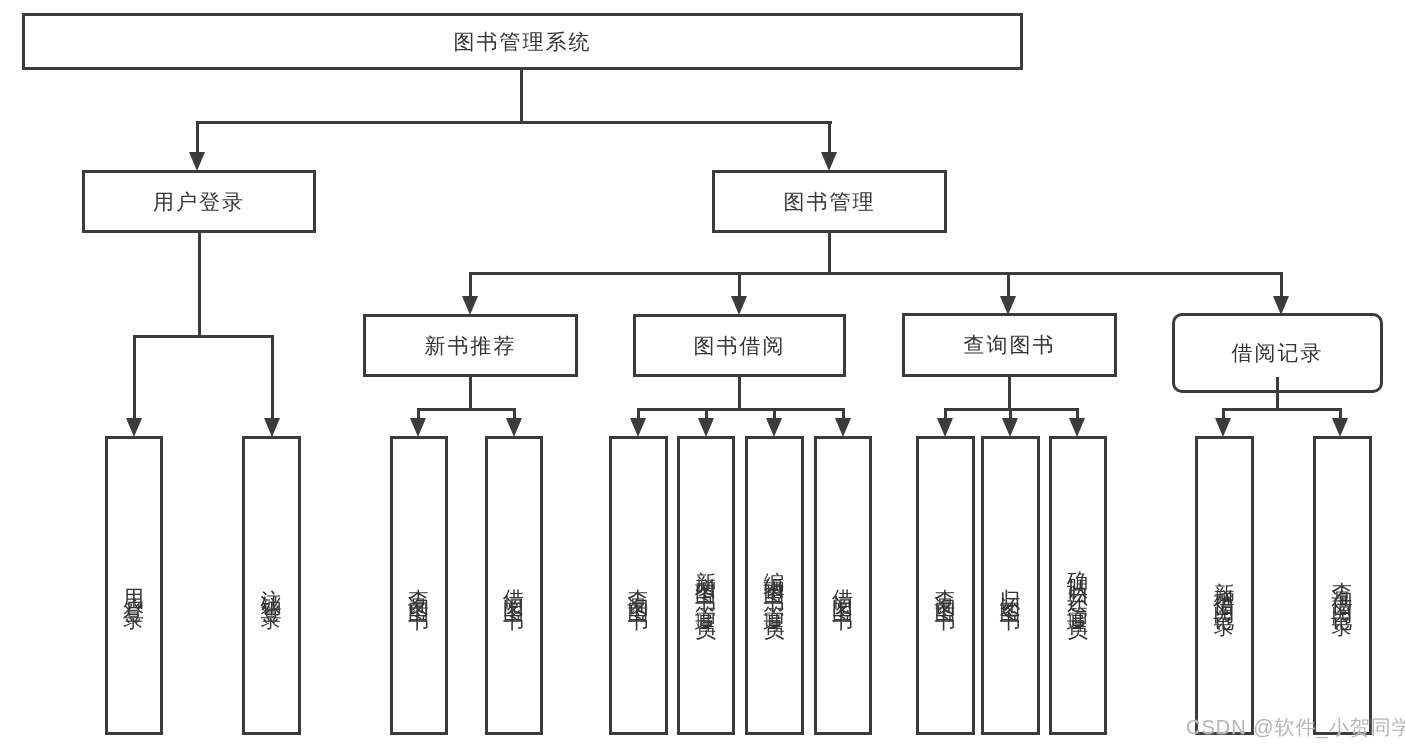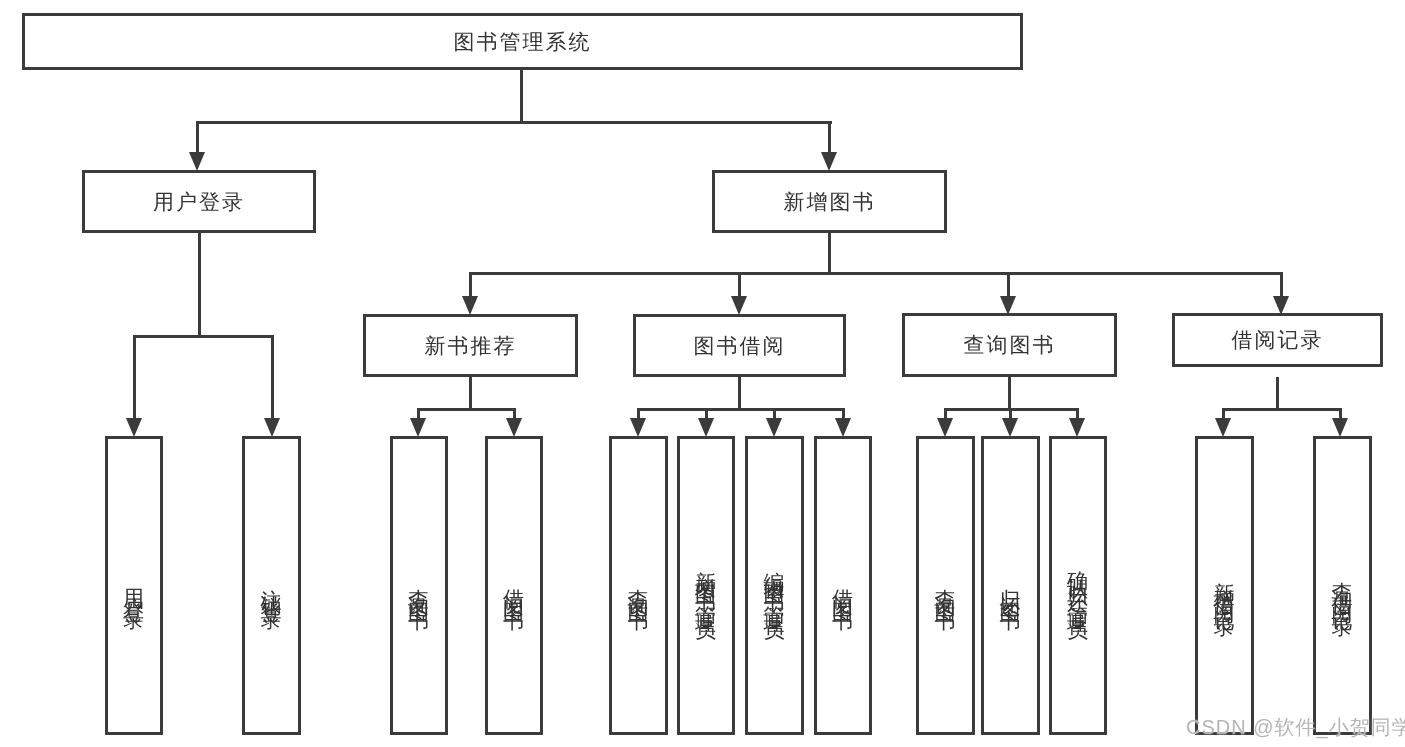--- a/index.html
+++ b/index.html
@@ -68,21 +68,21 @@
   <div class="hl" style="left:196px; top:121px; width:636px;"></div>
   <div class="vl" style="left:196px; top:121px; height:33px;"></div>
   <div class="arr" style="left:189px; top:152px;"></div>
   <div class="vl" style="left:828px; top:121px; height:33px;"></div>
   <div class="arr" style="left:821px; top:152px;"></div>
 
   <div class="box" style="left:82px; top:170px; width:234px; height:63px;">
     <span class="lbl">用户登录</span>
   </div>
   <div class="box" style="left:712px; top:170px; width:235px; height:63px;">
-    <span class="lbl">新增图书</span>
+    <span class="lbl">图书管理</span>
   </div>
 
   <div class="vl" style="left:198px; top:233px; height:105px;"></div>
   <div class="hl" style="left:133px; top:335px; width:141px;"></div>
   <div class="vl" style="left:133px; top:335px; height:84px;"></div>
   <div class="arr" style="left:126px; top:418px;"></div>
   <div class="vl" style="left:271px; top:335px; height:84px;"></div>
   <div class="arr" style="left:264px; top:418px;"></div>
 
   <div class="vl" style="left:828px; top:233px; height:42px;"></div>
@@ -98,21 +98,21 @@
 
   <div class="box" style="left:633px; top:314px; width:213px; height:63px;">
     <span class="lbl">图书借阅</span>
   </div>
   <div class="box" style="left:363px; top:314px; width:215px; height:63px;">
     <span class="lbl">新书推荐</span>
   </div>
   <div class="box" style="left:902px; top:313px; width:215px; height:64px;">
     <span class="lbl">查询图书</span>
   </div>
-  <div class="box" style="left:1172px; top:313px; width:211px; height:54px;">
+  <div class="box" style="left:1172px; top:313px; width:211px; height:80px;border-radius:10px;">
     <span class="lbl">借阅记录</span>
   </div>
 
   <div class="vl" style="left:469px; top:377px; height:34px;"></div>
   <div class="hl" style="left:417px; top:408px; width:99px;"></div>
   <div class="vl" style="left:417px; top:408px; height:12px;"></div>
   <div class="arr" style="left:410px; top:418px;"></div>
   <div class="vl" style="left:513px; top:408px; height:12px;"></div>
   <div class="arr" style="left:506px; top:418px;"></div>
 

